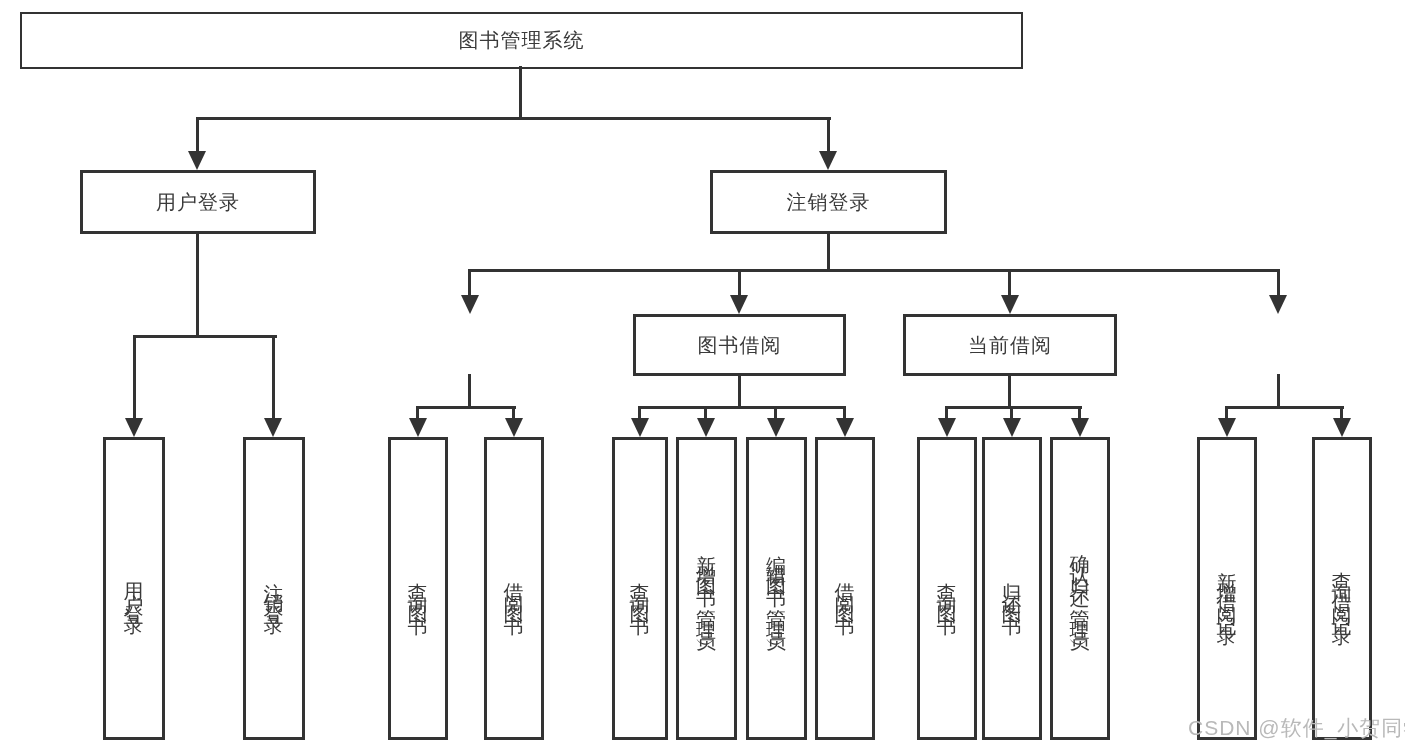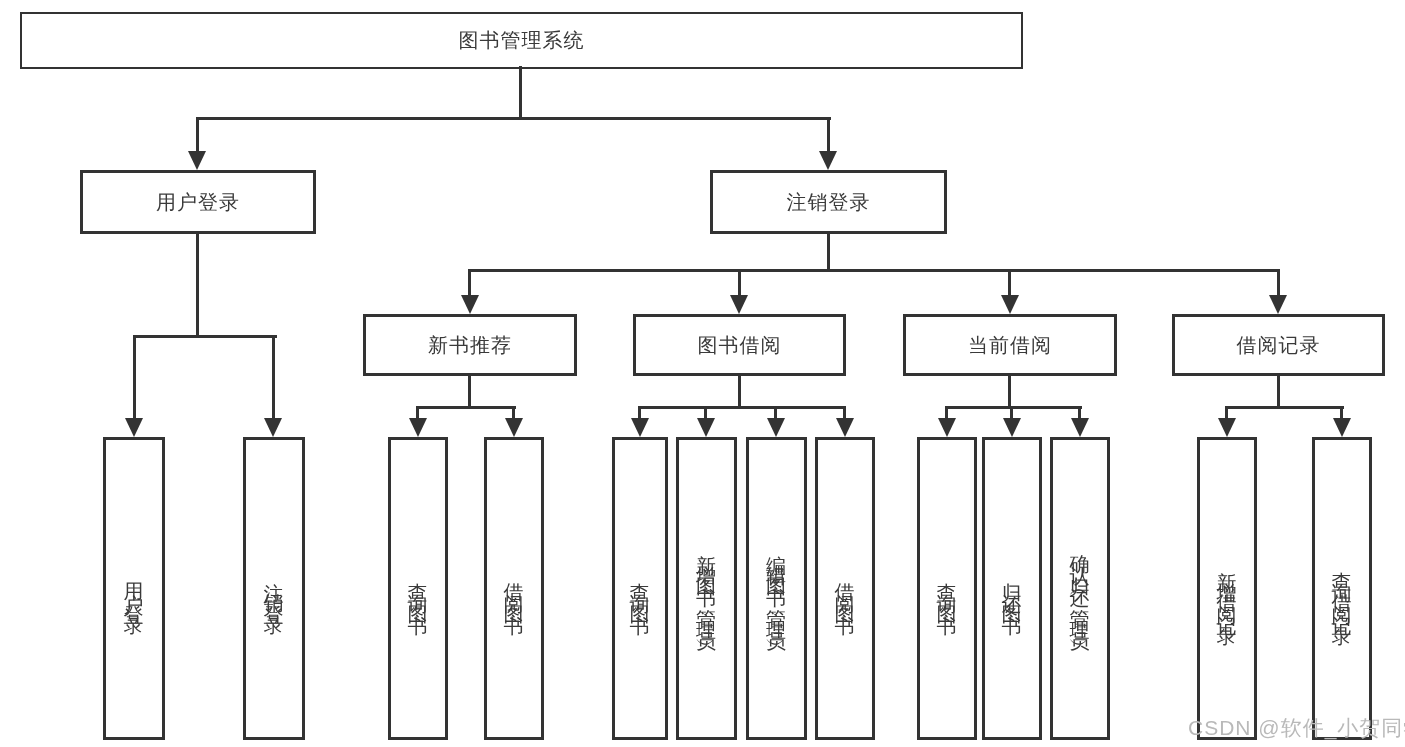--- a/index.html
+++ b/index.html
@@ -44,31 +44,25 @@
     <span>图书管理系统</span>
   </div>
 
   <div class="box" style="left:80px; top:170px; width:236px; height:64px;">
     <span>用户登录</span>
   </div>
   <div class="box" style="left:710px; top:170px; width:237px; height:64px;">
     <span>注销登录</span>
   </div>
 
-  <div class="box" style="left:363px; top:314px; width:214px; height:62px;">
-    <span>新书推荐</span>
-  </div>
   <div class="box" style="left:903px; top:314px; width:214px; height:62px;">
     <span>当前借阅</span>
   </div>
   <div class="box" style="left:633px; top:314px; width:213px; height:62px;">
     <span>图书借阅</span>
-  </div>
-  <div class="box" style="left:1172px; top:314px; width:213px; height:62px;">
-    <span>借阅记录</span>
   </div>
 
   <div class="vbox" style="left:103px; top:437px; width:62px; height:303px;">
     <span>用户登录</span>
   </div>
   <div class="vbox" style="left:243px; top:437px; width:62px; height:303px;">
     <span>注销登录</span>
   </div>
 
   <div class="vbox" style="left:388px; top:437px; width:60px; height:303px;">

